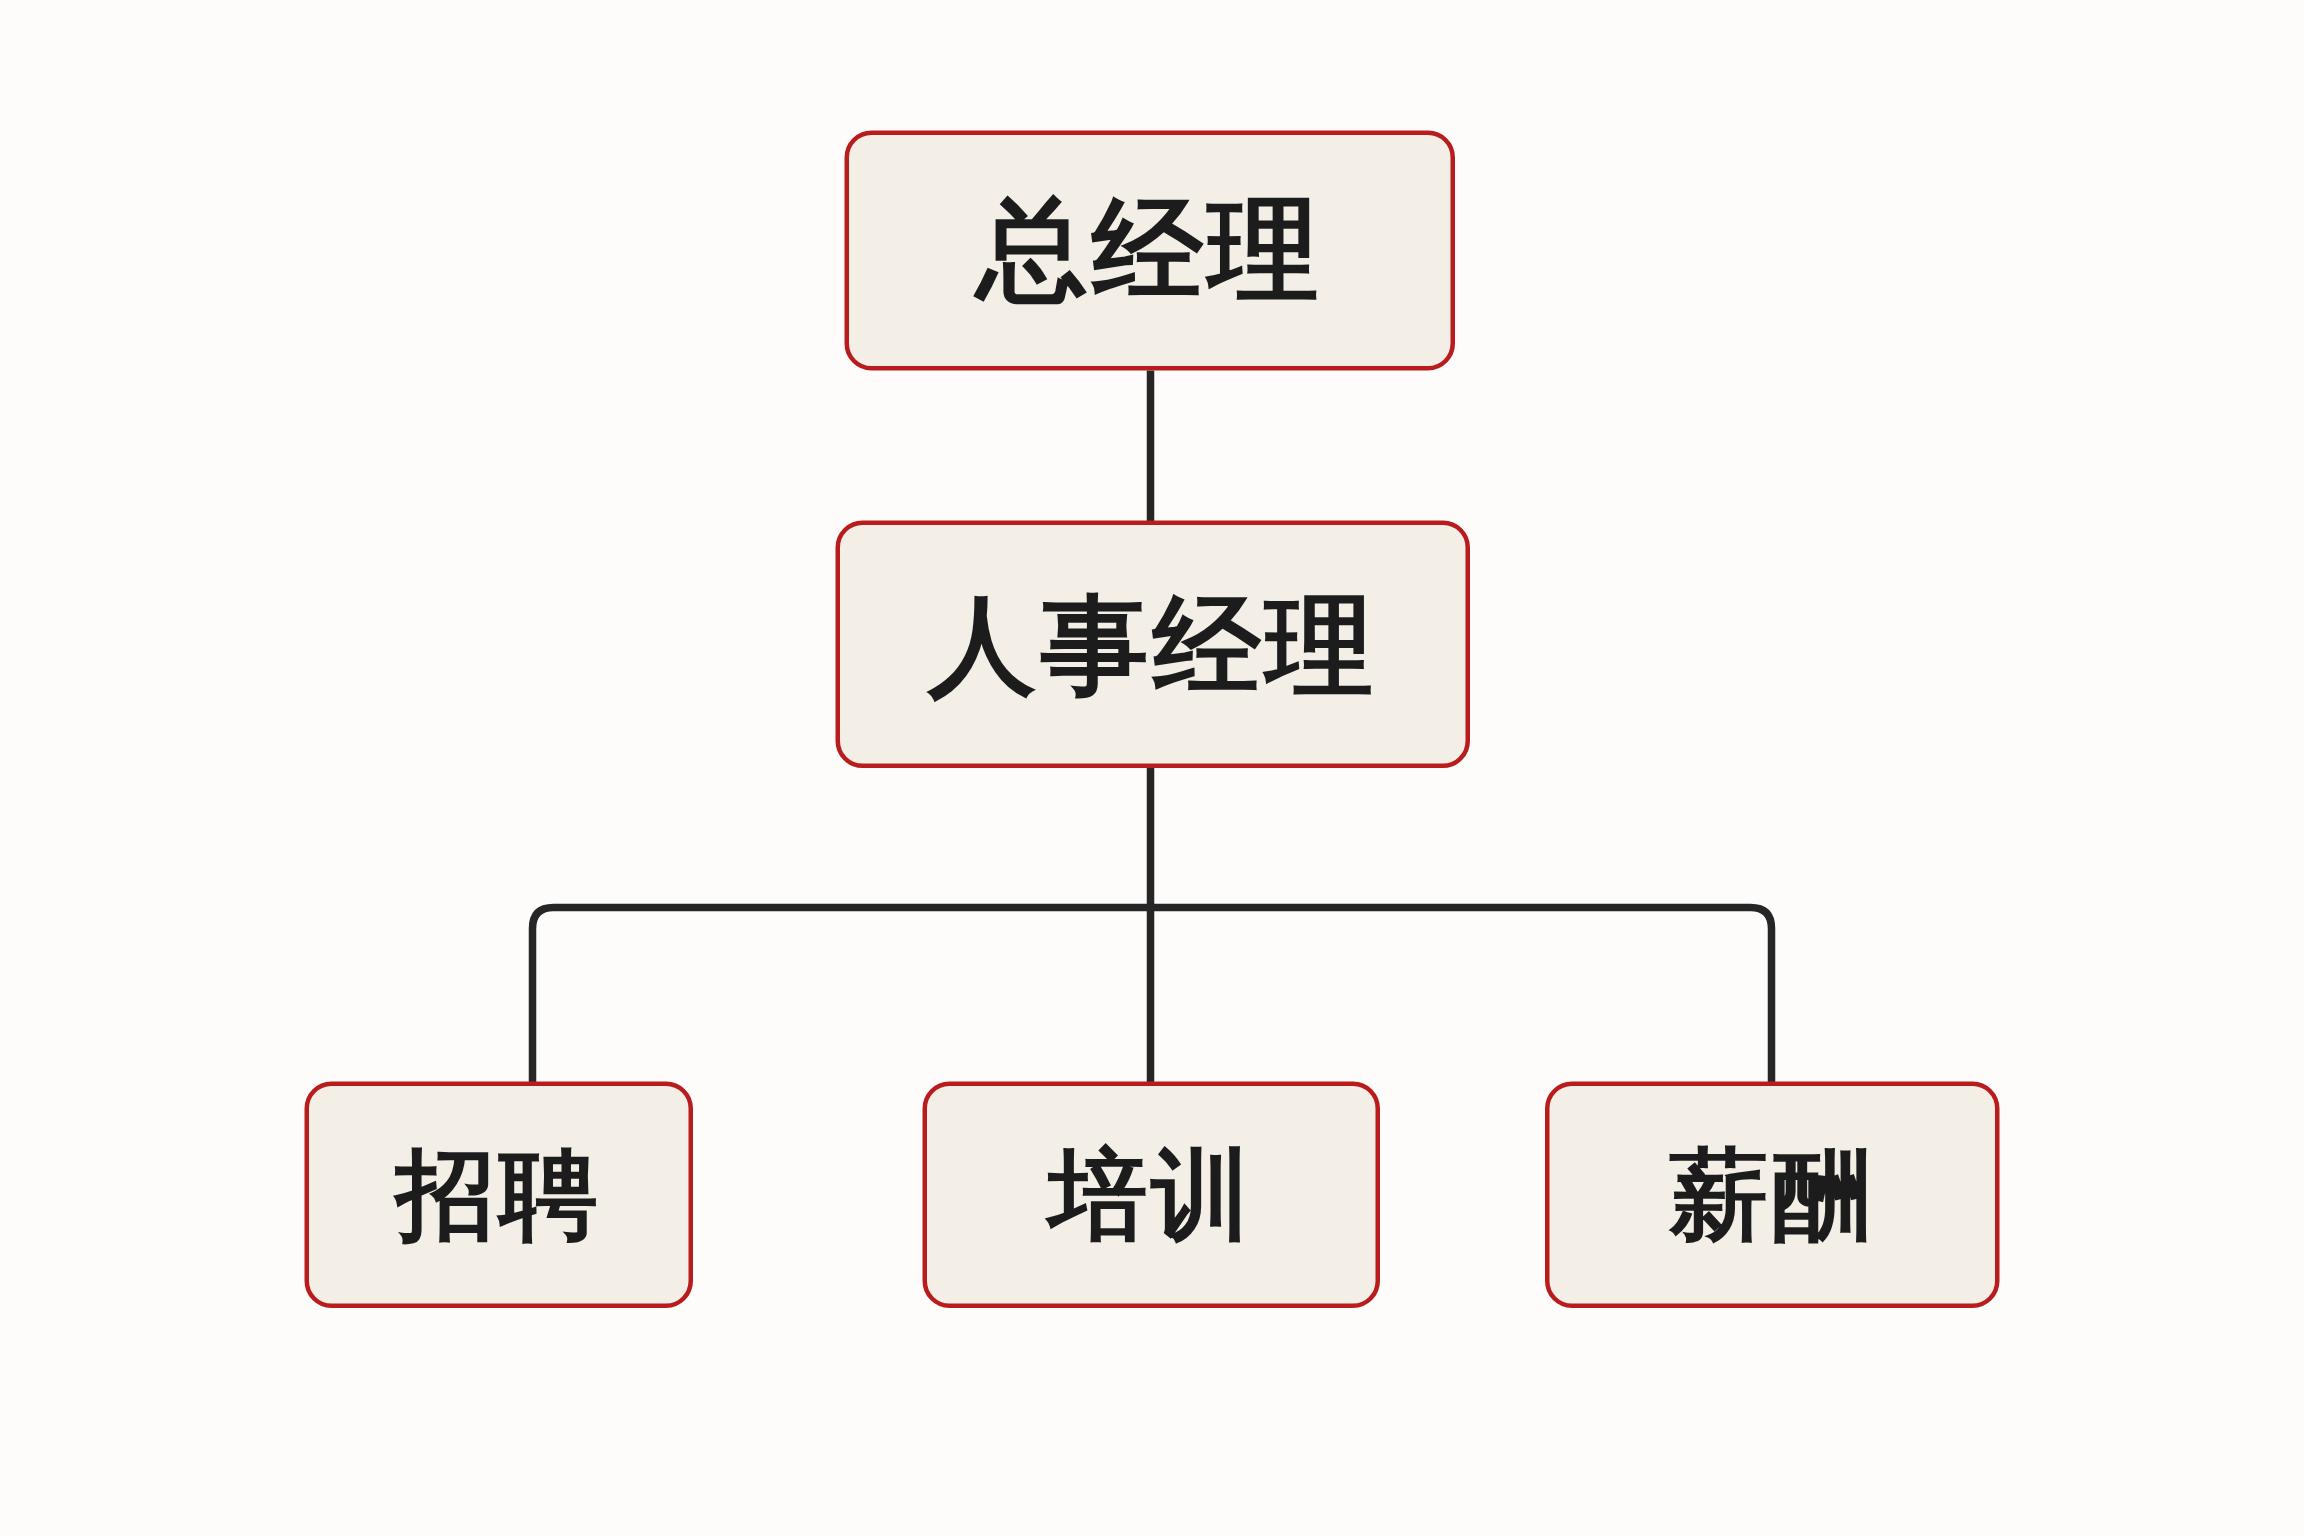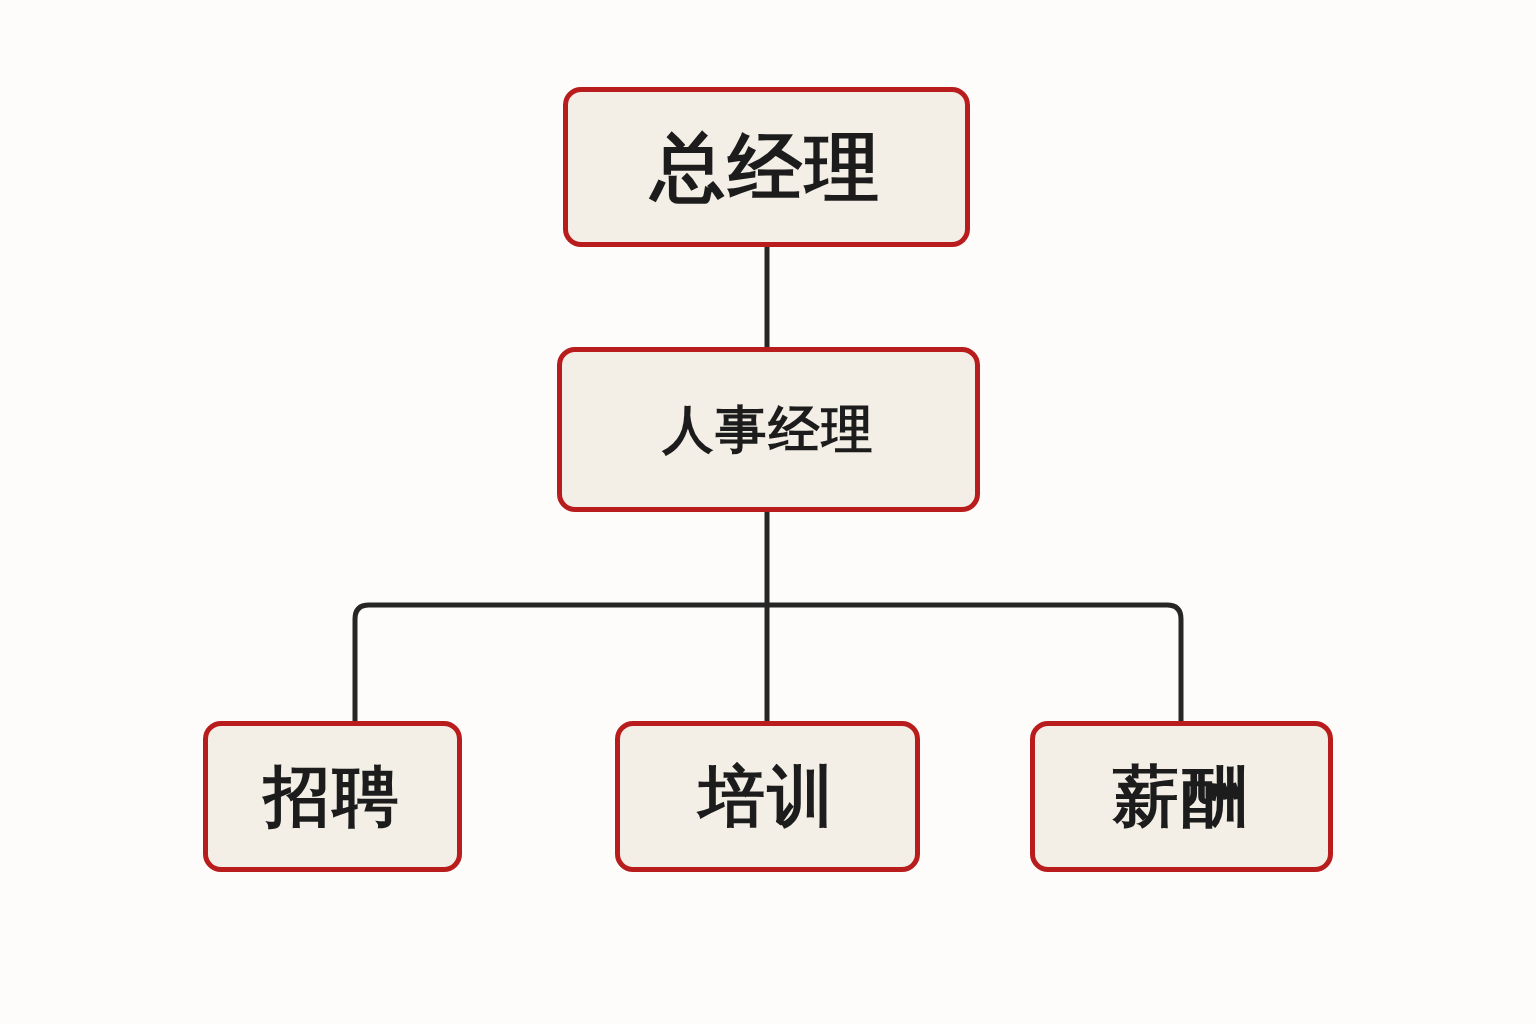--- a/index.html
+++ b/index.html
@@ -22,21 +22,21 @@
     position: absolute;
     left: 0;
     top: 0;
     width: 1536px;
     height: 1024px;
   }
   .node-box {
     position: absolute;
     box-sizing: border-box;
     background: #f3eee6;
-    border: 5px solid #b91c1c;
+    border: 3px solid #b91c1c;
     border-radius: 18px;
     display: flex;
     align-items: center;
     justify-content: center;
     z-index: 2;
   }
   .node-label {
     font-family: "DejaVu Sans", "Liberation Sans", sans-serif;
     font-weight: 700;
     color: #1c1c1c;
@@ -52,21 +52,21 @@
     height: 160px;
   }
   #node-general-manager .node-label { font-size: 74px; }
 
   #node-hr-manager {
     left: 557px;
     top: 347px;
     width: 423px;
     height: 165px;
   }
-  #node-hr-manager .node-label { font-size: 51px; }
+  #node-hr-manager .node-label { font-size: 72px; }
 
   
   #node-recruitment {
     left: 203px;
     top: 721px;
     width: 259px;
     height: 151px;
   }
   #node-training {
     left: 615px;

